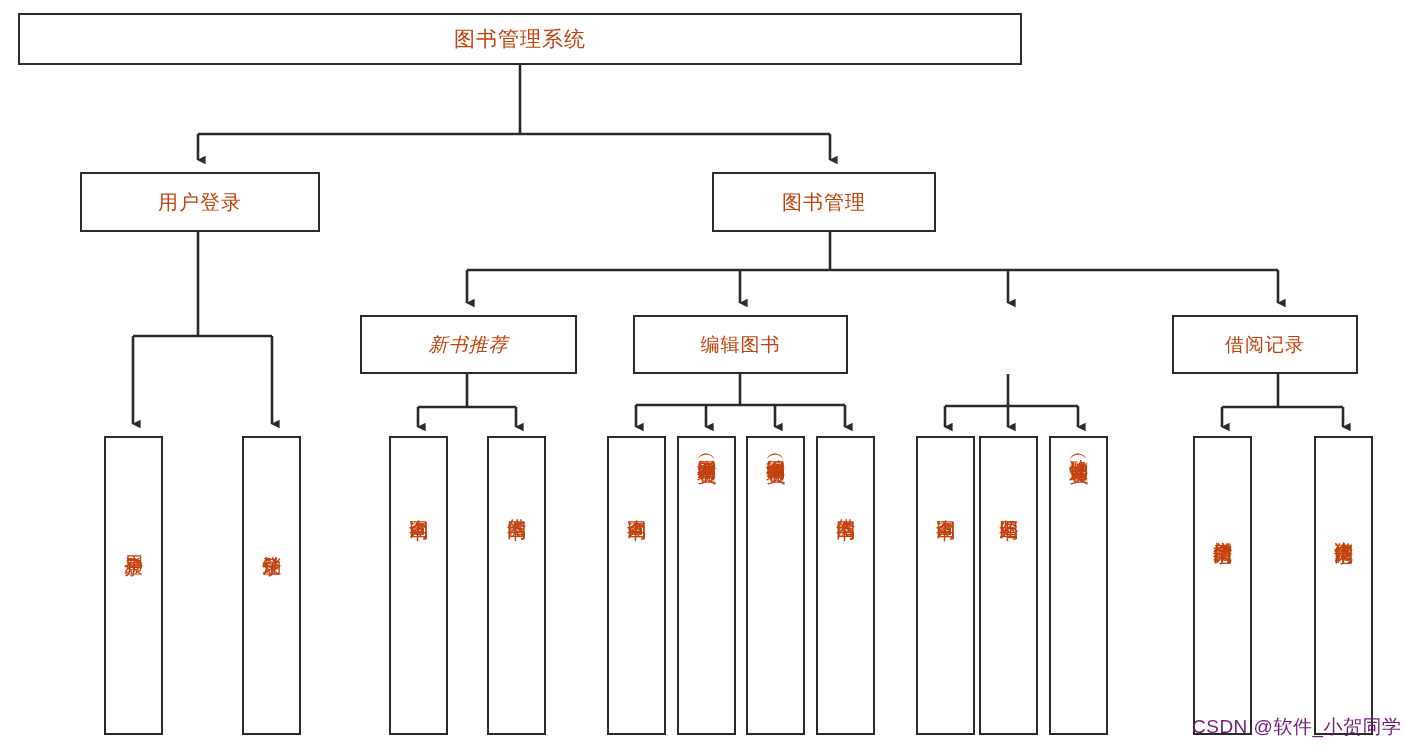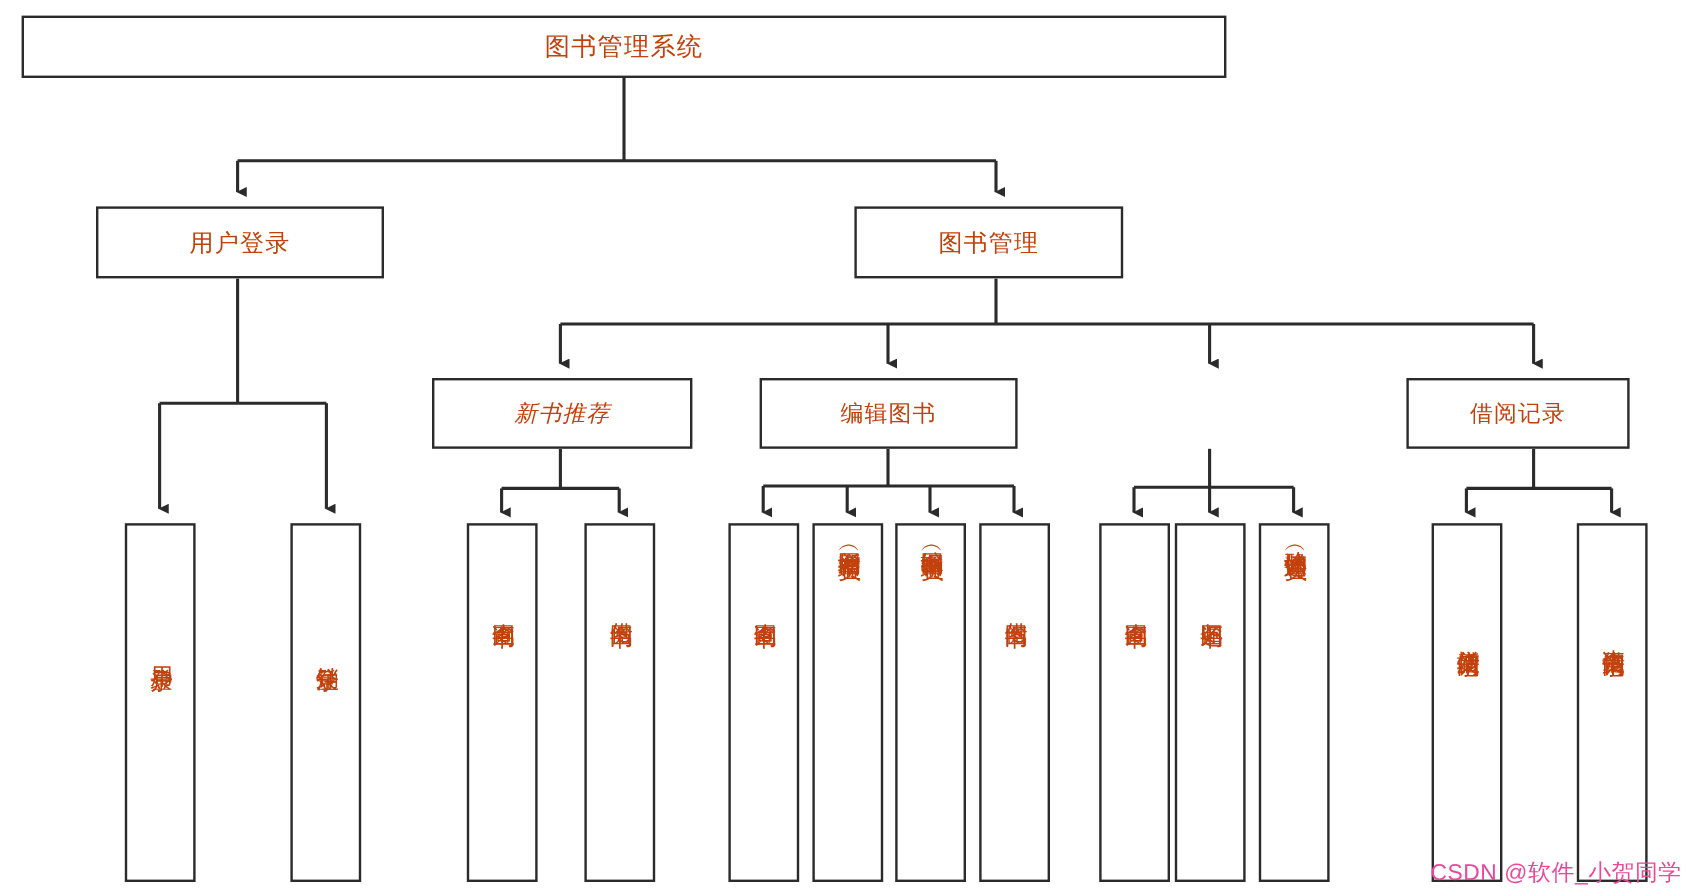--- a/index.html
+++ b/index.html
@@ -75,21 +75,21 @@
     margin-top: 82px;
   }
   .leaf-low3 .vtext {
     margin-top: 60px;
   }
   .watermark {
     position: absolute;
     left: 1192px;
     top: 714px;
     font-size: 19px;
-    color: #ec4899;
+    color: #701a75;
     white-space: nowrap;
     z-index: 3;
     letter-spacing: 0.5px;
   }
 </style>
 </head>
 <body>
 
 <div id="diagram-root">
 

